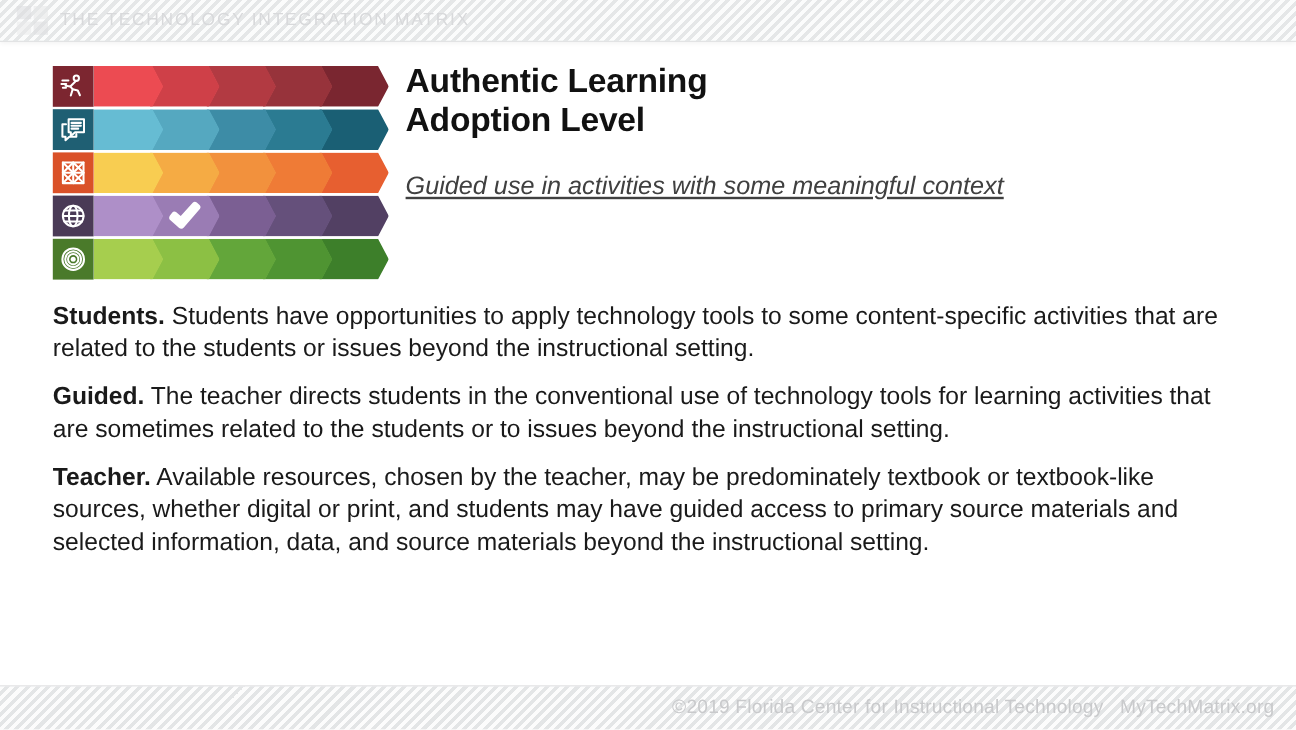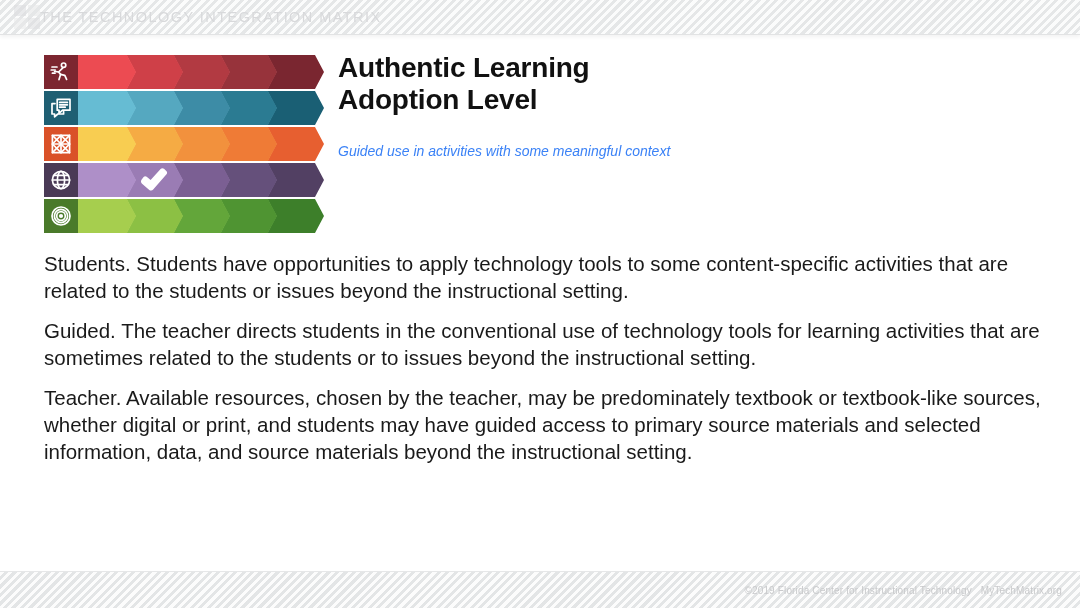--- a/index.html
+++ b/index.html
@@ -33,20 +33,21 @@
     );
     border-bottom: 1px solid #e2e3e4;
     box-shadow: 0 2px 4px rgba(0,0,0,0.055);
   }
   .header-inner {
     position: absolute;
     left: 0; top: 0;
     height: 34px;
     display: flex;
     align-items: center;
+    gap: 10px;
     padding-left: 14px;
   }
   .tim-logo {
     width: 26px;
     height: 24px;
     display: grid;
     grid-template-columns: 1fr 1fr;
     grid-template-rows: 1fr 1fr;
     gap: 2px;
     opacity: 0.55;
@@ -137,42 +138,43 @@
     font-size: 28px;
     font-weight: bold;
     line-height: 1.14;
     letter-spacing: -0.2px;
     color: #111111;
     margin: 0;
     white-space: pre-line;
   }
   .slide-subtitle {
     margin: 26px 0 0 0;
-    font-size: 14px;
+    font-size: 21px;
     font-style: italic;
-    color: #3b82f6;
+    color: #404040;
     line-height: 1.3;
+    text-decoration: underline;
   }
 
   
   .body-block {
     position: absolute;
     left: 44px;
     top: 250px;
     width: 1000px;
   }
   .para {
     font-size: 20.5px;
     line-height: 1.32;
     color: #1a1a1a;
     margin: 0 0 13px 0;
   }
   .para:last-child { margin-bottom: 0; }
   .para .lead {
-    font-weight: normal;
+    font-weight: bold;
   }
 
   
   .footer-band {
     position: absolute;
     left: 0;
     bottom: 0;
     width: 1080px;
     height: 36px;
     background-color: #f0f1f2;
@@ -185,21 +187,21 @@
     );
     border-top: 1px solid #e6e7e8;
   }
   .footer-text {
     position: absolute;
     right: 18px;
     top: 0;
     height: 36px;
     display: flex;
     align-items: center;
-    font-size: 10px;
+    font-size: 16px;
     color: #c9cacc;
     letter-spacing: 0.15px;
     white-space: pre;
   }
 </style>
 </head>
 <body>
 
 <div class="header-band">
   <div class="header-inner">

